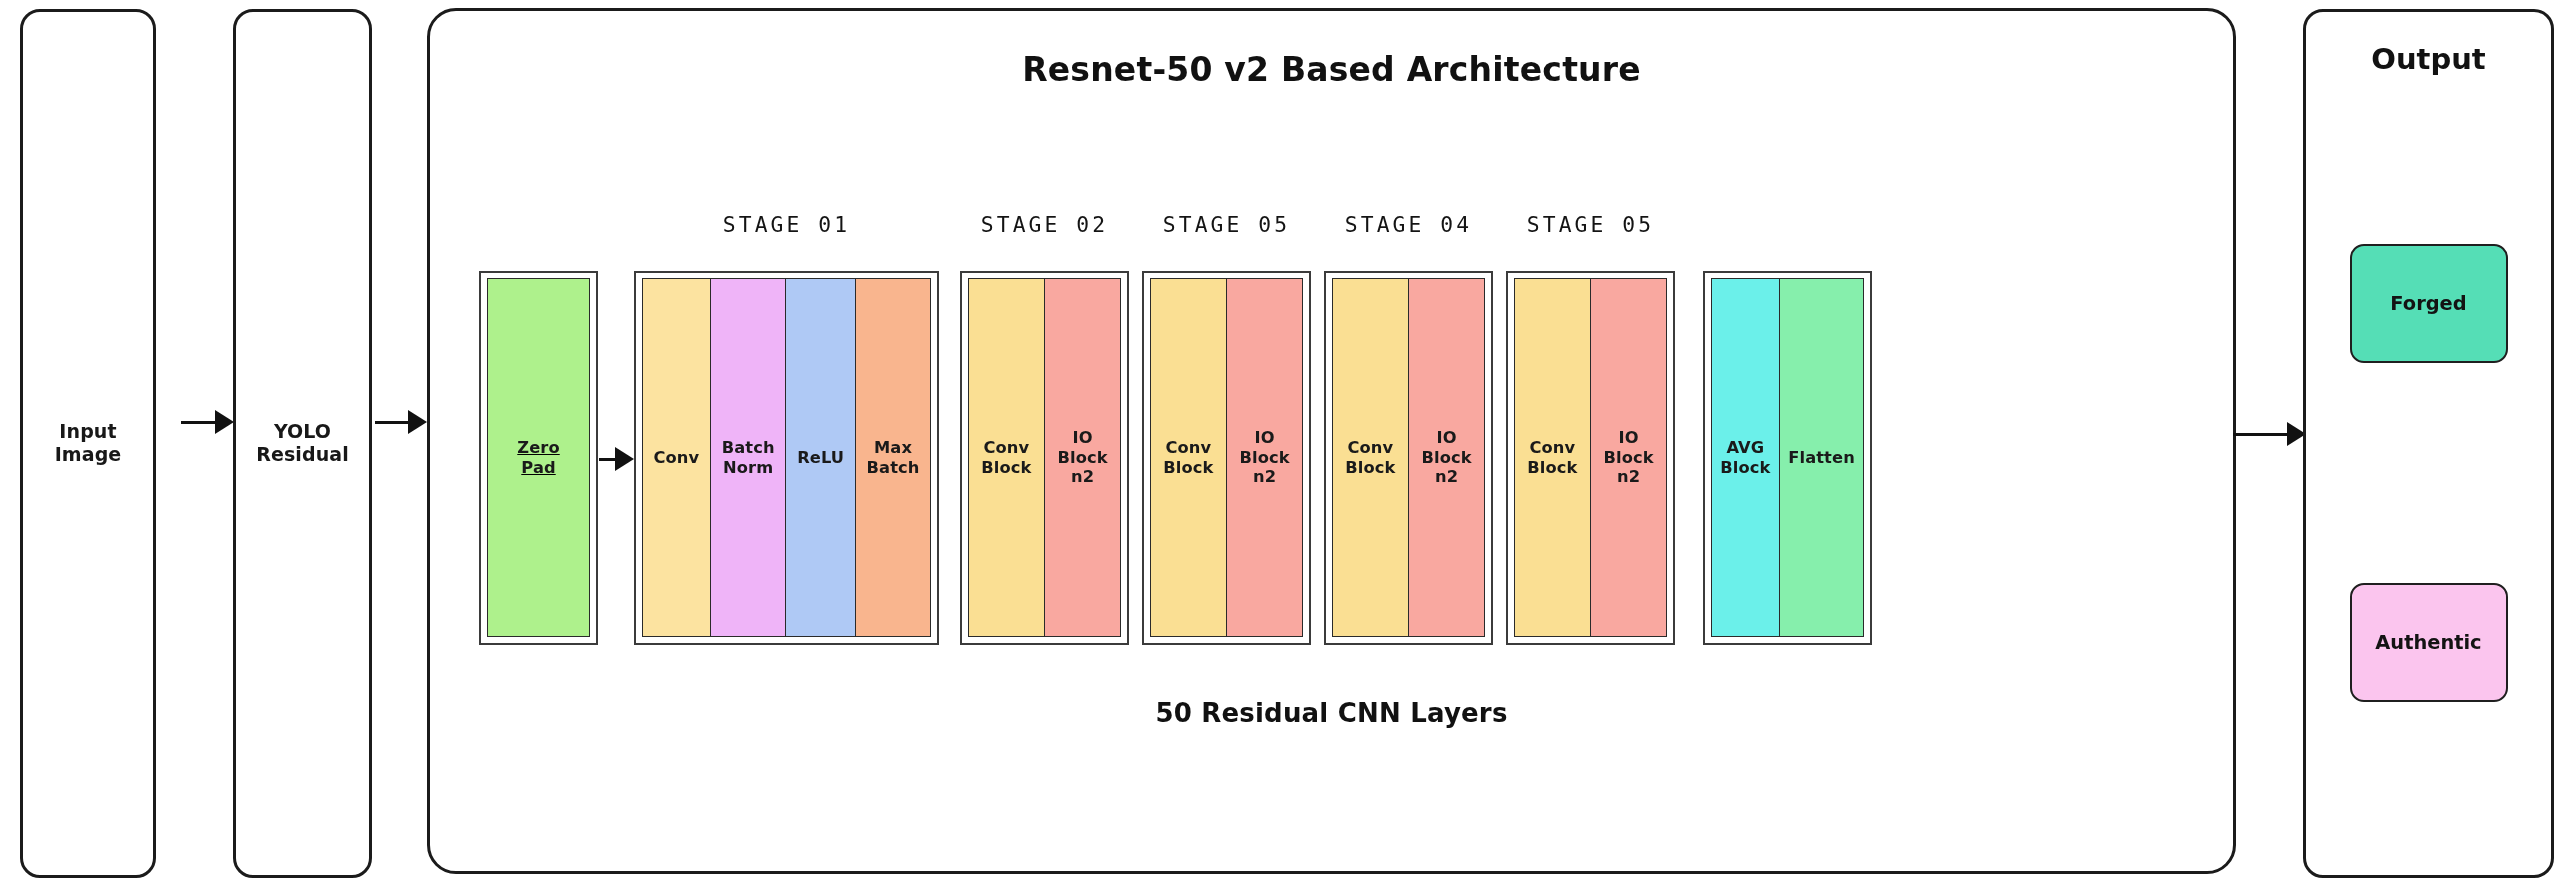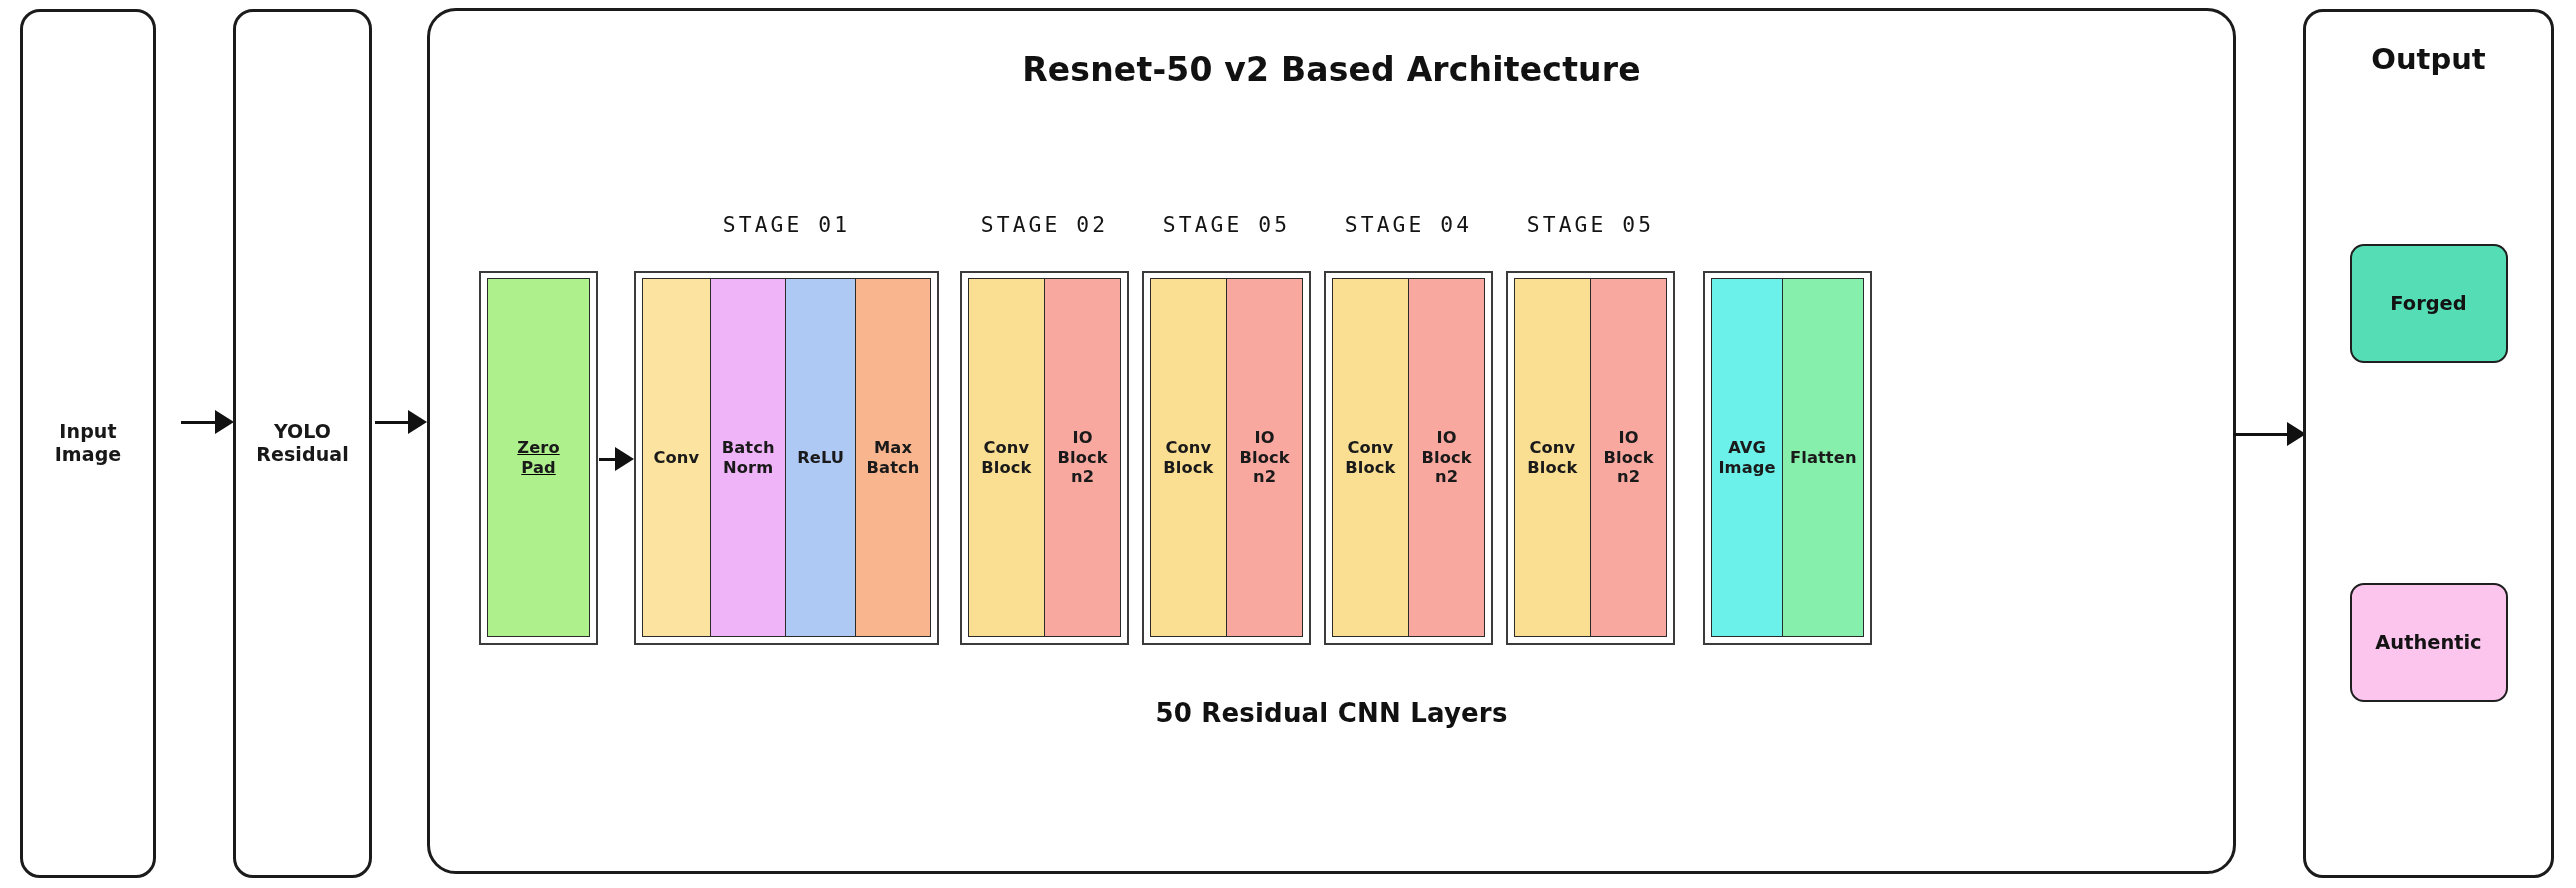--- a/index.html
+++ b/index.html
@@ -272,21 +272,21 @@
     <div class="layer-cell" style="background:#F9A8A0;">
       <div class="layer-cell-label">IO
 Block
 n2</div>
     </div>
   </div>
 
   <div class="group-box" style="left:1273px; width:169px;">
     <div class="layer-cell" style="background:#6BF0EA;">
       <div class="layer-cell-label">AVG
-Image</div>
+Block</div>
     </div>
     <div class="layer-cell" style="background:#86efac;">
       <div class="layer-cell-label">Flatten</div>
     </div>
   </div>
 
   <div id="residual-caption">50 Residual CNN Layers</div>
 </div>
 
 <div class="arrow" style="left:2233px; top:433px; width:74px; height:3.1px;">

